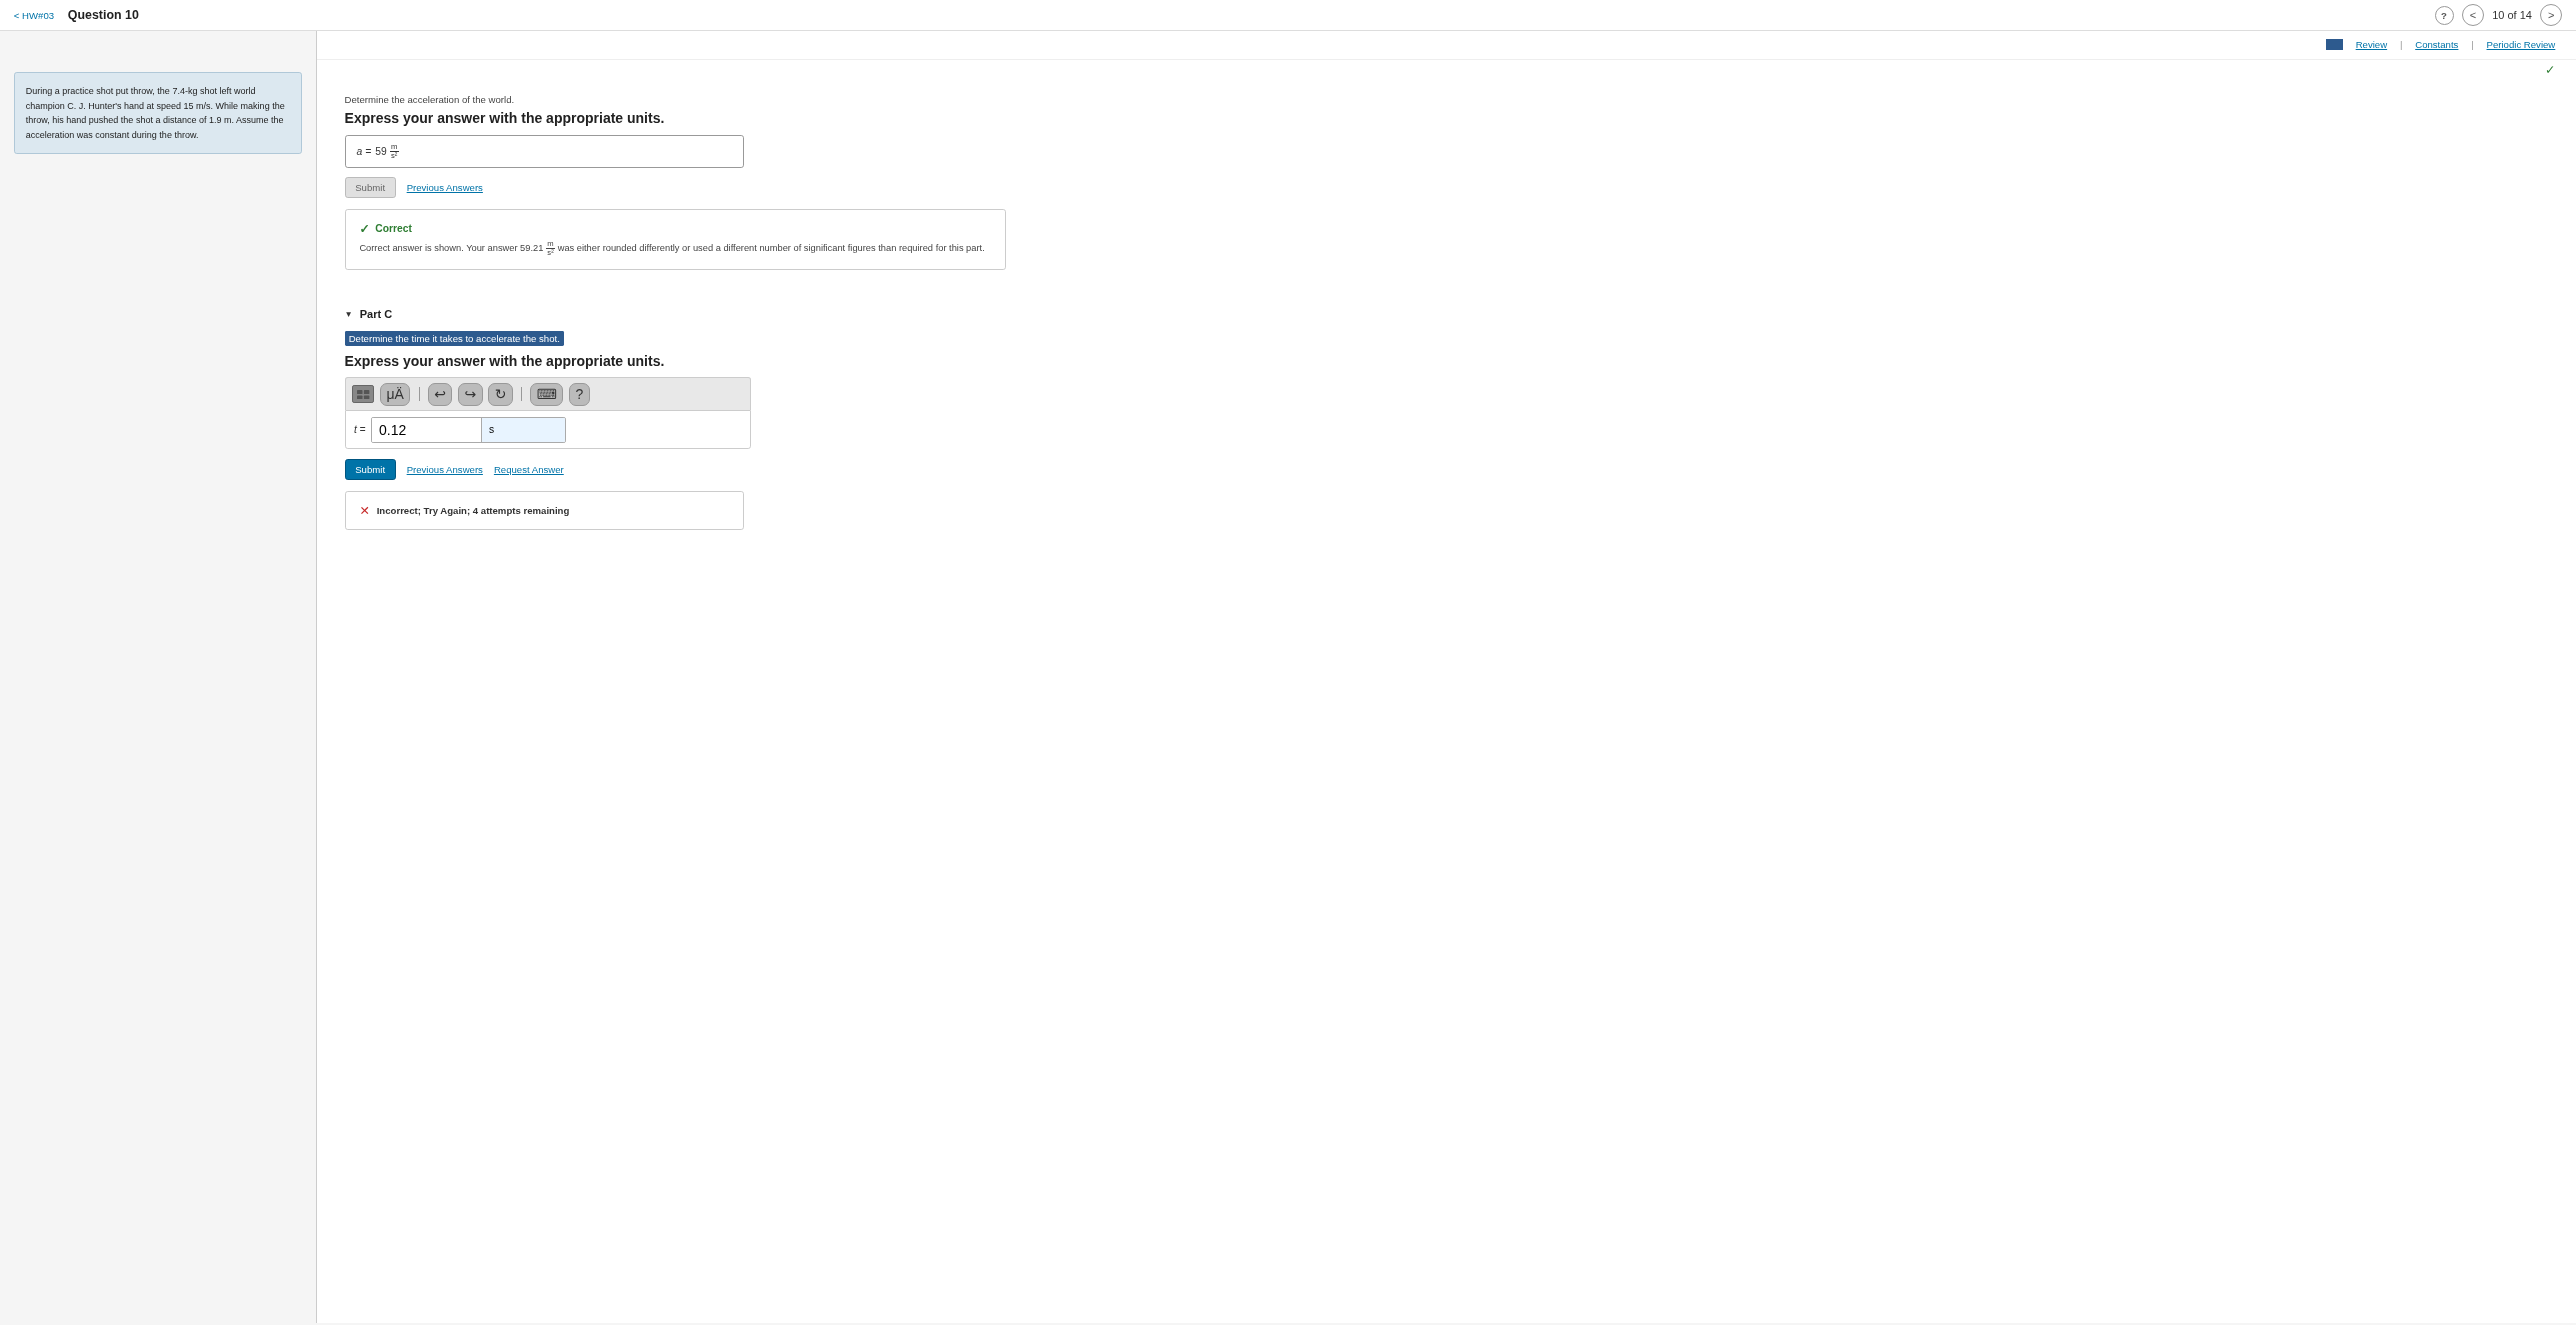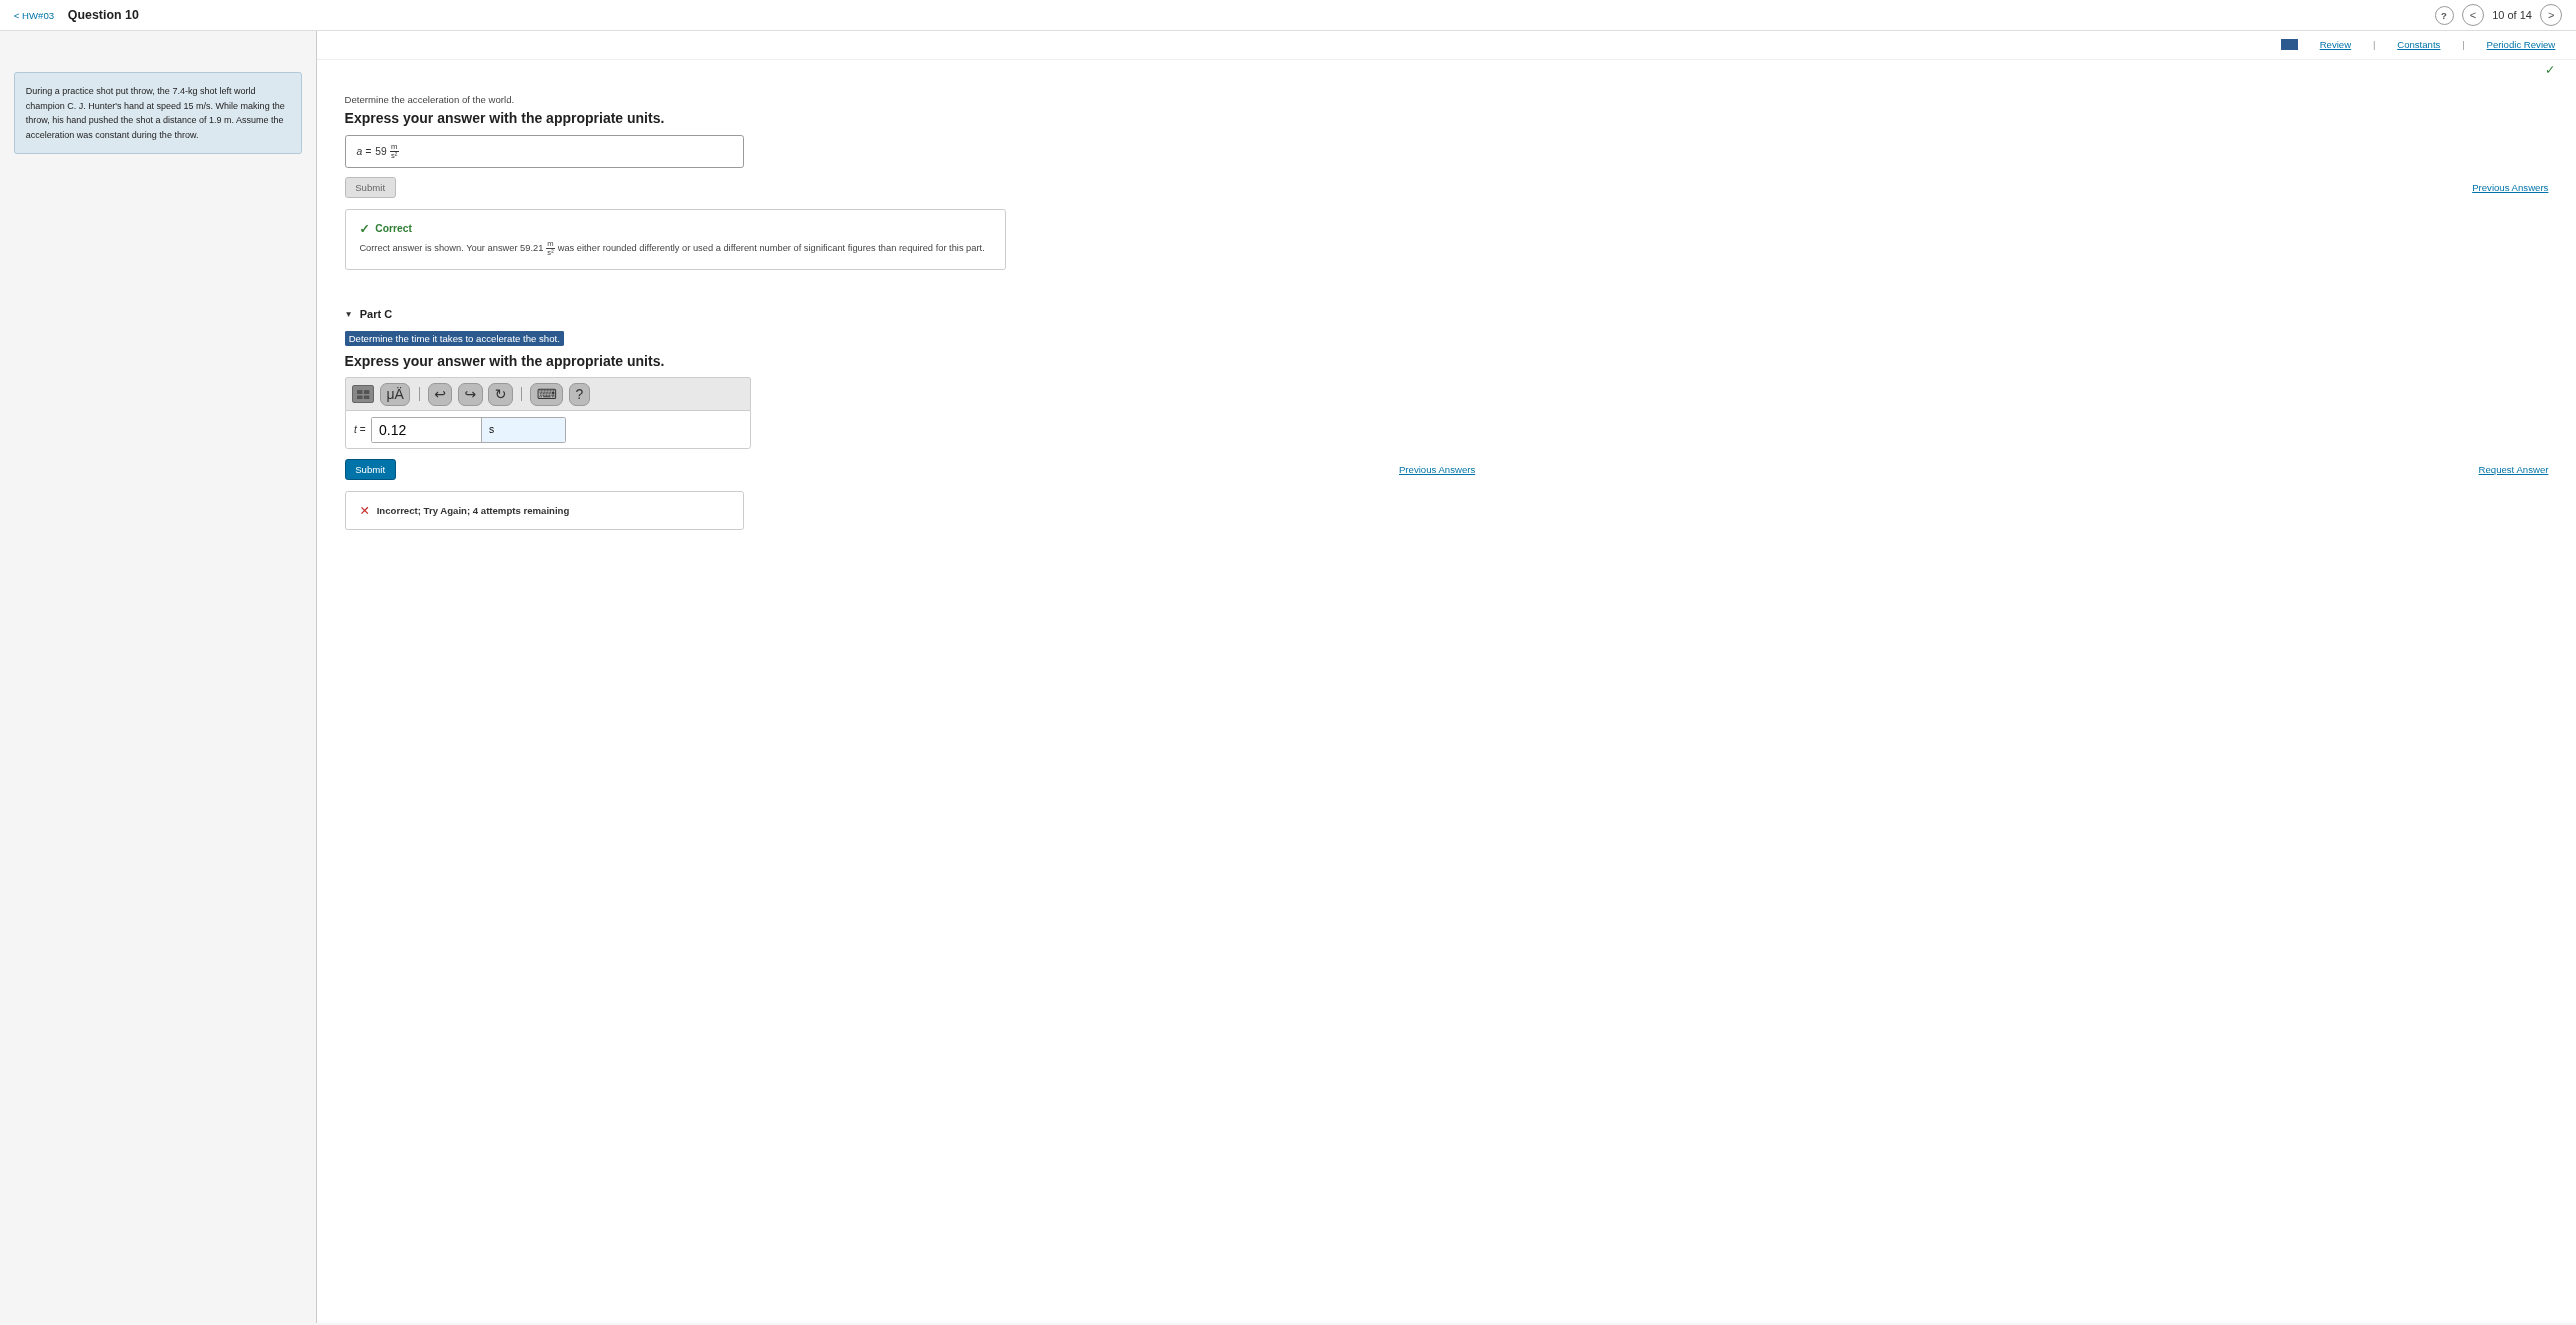--- a/index.html
+++ b/index.html
@@ -108,21 +108,21 @@
       background: #fff;
     }
 
     
     .resources-bar {
       display: flex;
       justify-content: flex-end;
       align-items: flex-start;
       padding: 8.3px 20.7px;
       border-bottom: 0.7px solid #eee;
-      gap: 19px;
+      gap: 10px;
       background: #fff;
     }
     .resource-icon {
       width: 16.5px;
       height: 11px;
       background: #2d5a8e;
       display: inline-block;
       margin-right: 2.8px;
       vertical-align: middle;
     }
@@ -179,21 +179,20 @@
     .answer-display .var {
       font-style: italic;
       margin-right: 4.1px;
     }
 
     .submit-row {
       display: flex;
       align-items: center;
       gap: 11px;
       margin-bottom: 11px;
-      justify-content: space-between;
     }
     .submit-btn {
       background: #e0e0e0;
       border: 0.7px solid #bbb;
       border-radius: 2.8px;
       padding: 4.1px 9.6px;
       font-size: 9.6px;
       color: #666;
       cursor: not-allowed;
     }

